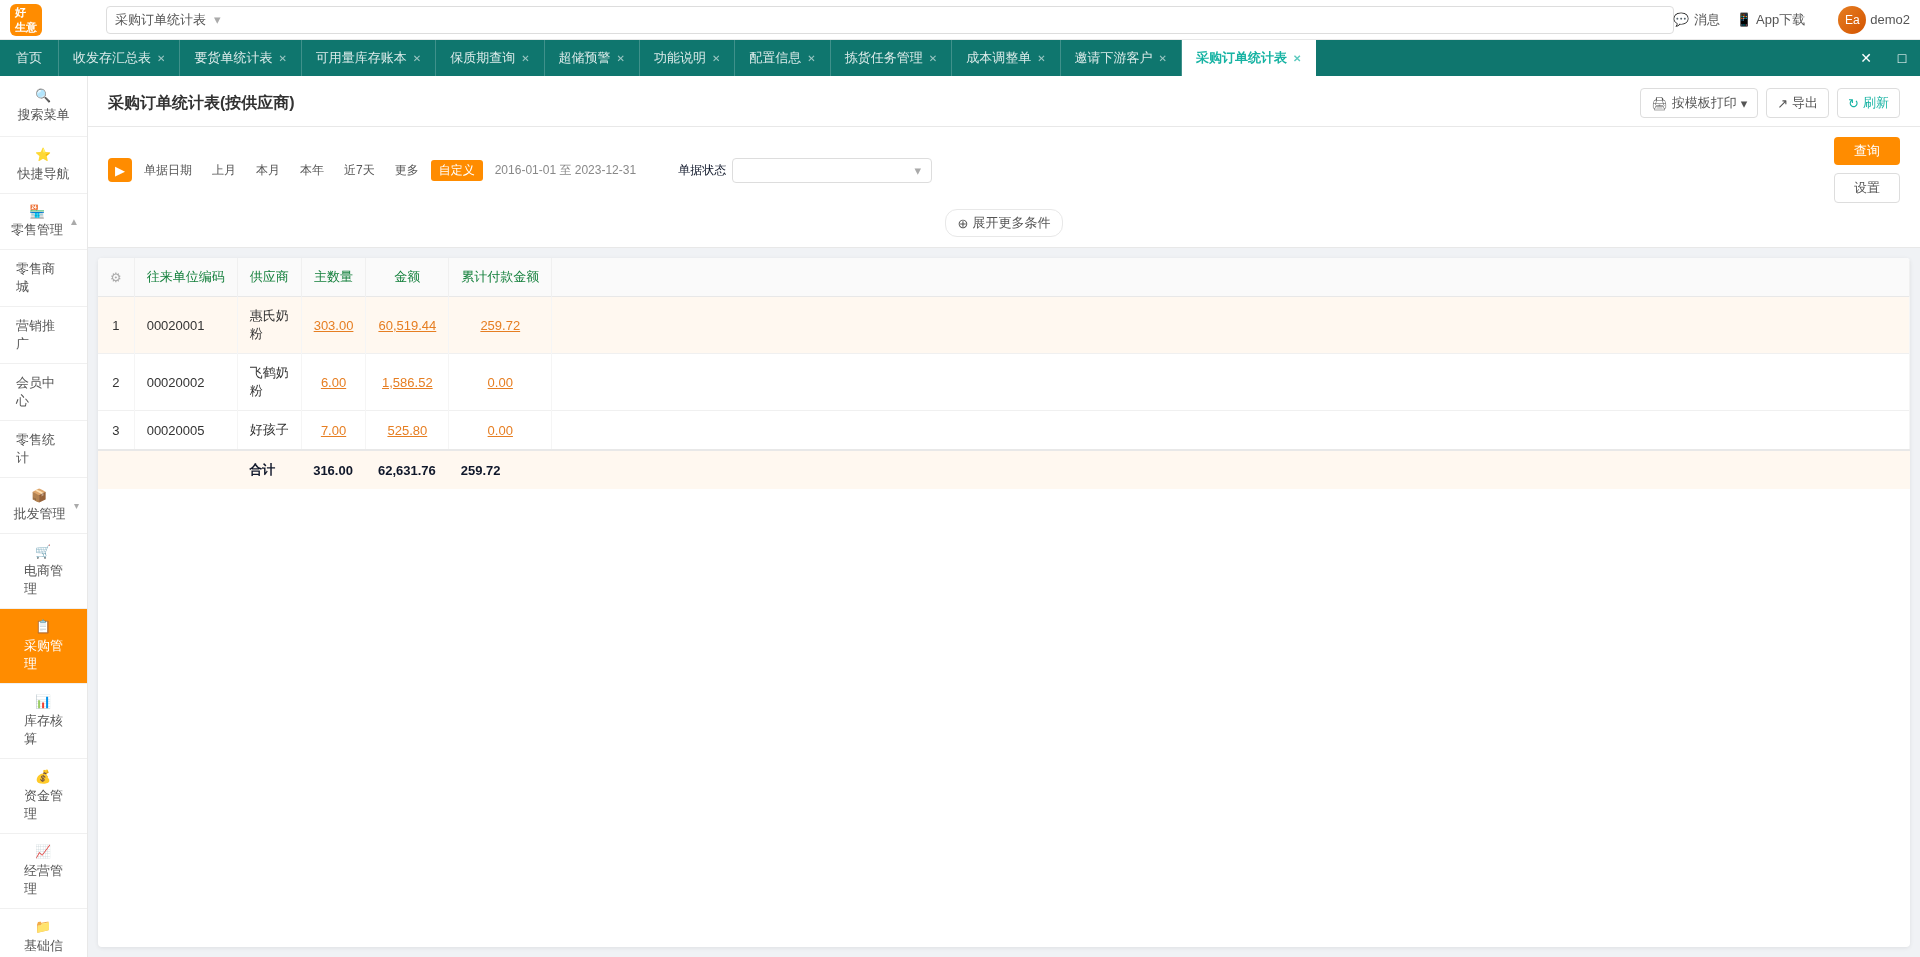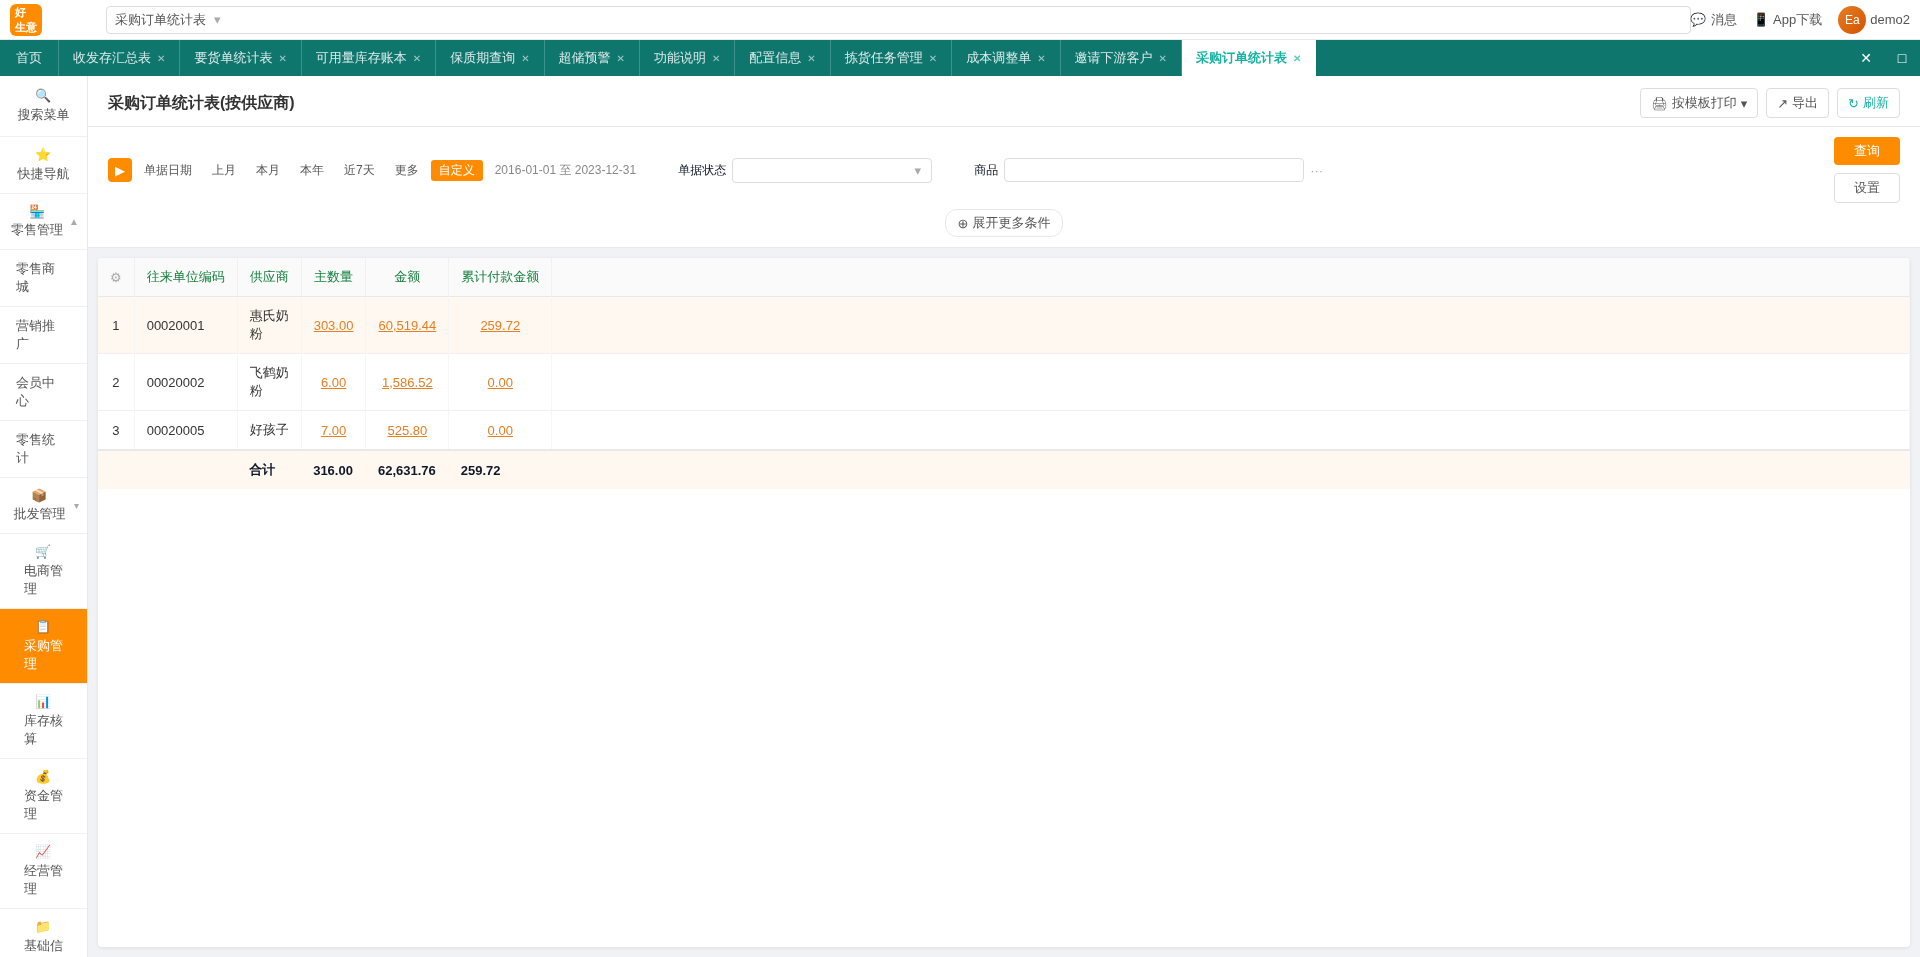--- a/index.html
+++ b/index.html
@@ -5,21 +5,21 @@
     * { box-sizing: border-box; margin: 0; padding: 0; font-family: 'Microsoft YaHei', Arial, sans-serif; font-size: 13px; }
     body { background: #f5f5f5; display: flex; flex-direction: column; height: 957px; overflow: hidden; }
 
     
     .top-bar { height: 40px; background: #fff; display: flex; align-items: center; padding: 0 10px; border-bottom: 1px solid #e8e8e8; flex-shrink: 0; }
     .logo-area { display: flex; align-items: center; gap: 6px; width: 88px; }
     .logo-icon { width: 32px; height: 32px; background: #ff8c00; border-radius: 6px; display: flex; align-items: center; justify-content: center; color: #fff; font-size: 11px; font-weight: bold; flex-shrink: 0; }
     .workspace-selector { display: flex; align-items: center; gap: 4px; padding: 4px 8px; border: 1px solid #ddd; border-radius: 4px; cursor: pointer; color: #555; font-size: 12px; margin-left: 8px; flex: 1; }
     .top-right { display: flex; align-items: center; gap: 16px; margin-left: auto; }
     .top-right-item { display: flex; align-items: center; gap: 4px; cursor: pointer; color: #555; font-size: 12px; }
-    .avatar { width: 28px; height: 28px; border-radius: 50%; background: linear-gradient(135deg, #e67e22, #d35400); display: flex; align-items: center; justify-content: center; color: #fff; font-size: 12px; }
+    .avatar { width: 28px; height: 28px; border-radius: 50%; background: linear-gradient(135deg, #e67e22, #d35400); display: flex; align-items: center; justify-content: center; color: #fff; font-size: 12px; margin-left: 17px; }
 
     
     .nav-tabs { height: 36px; background: #0f766e; display: flex; align-items: center; flex-shrink: 0; overflow: hidden; }
     .nav-tab { height: 36px; padding: 9px 14px; display: flex; align-items: center; gap: 4px; color: rgba(255,255,255,0.85); font-size: 12px; cursor: pointer; white-space: nowrap; border-right: 1px solid rgba(255,255,255,0.2); flex-shrink: 0; }
     .nav-tab.active { background: #fff; color: #17b3a3; font-weight: bold; }
     .nav-tab .close-btn { font-size: 10px; color: inherit; margin-left: 2px; opacity: 0.7; }
     .nav-tab.active .close-btn { color: #17b3a3; }
     .nav-home { padding: 0 16px; }
     .nav-tab-actions { margin-left: auto; display: flex; align-items: center; }
     .nav-action-btn { width: 36px; height: 36px; display: flex; align-items: center; justify-content: center; color: #fff; cursor: pointer; font-size: 14px; }
@@ -281,25 +281,20 @@
         </div>
 
         <div style="margin-left:30px;display:flex;align-items:center;gap:6px;">
           <span class="filter-select-label">单据状态</span>
           <div class="select-box" style="min-width:200px;">
             <span></span>
             <span class="arrow">▾</span>
           </div>
         </div>
 
-        <div style="margin-left:30px;display:flex;align-items:center;gap:6px;flex:1;">
-          <span class="filter-select-label">商品</span>
-          <input class="product-input" type="text" style="flex: 1 1 0%; max-width: 300px;">
-          <span style="cursor:pointer;color:#aaa;">···</span>
-        </div>
 
         <div style="display:flex;flex-direction:column;gap:4px;margin-left:auto;flex-shrink:0;">
           <button class="btn-query">查询</button>
           <button class="btn-settings">设置</button>
         </div>
       </div>
       <div class="filter-second-row">
         <button class="expand-more">
           <span>⊕</span>
           <span>展开更多条件</span>

